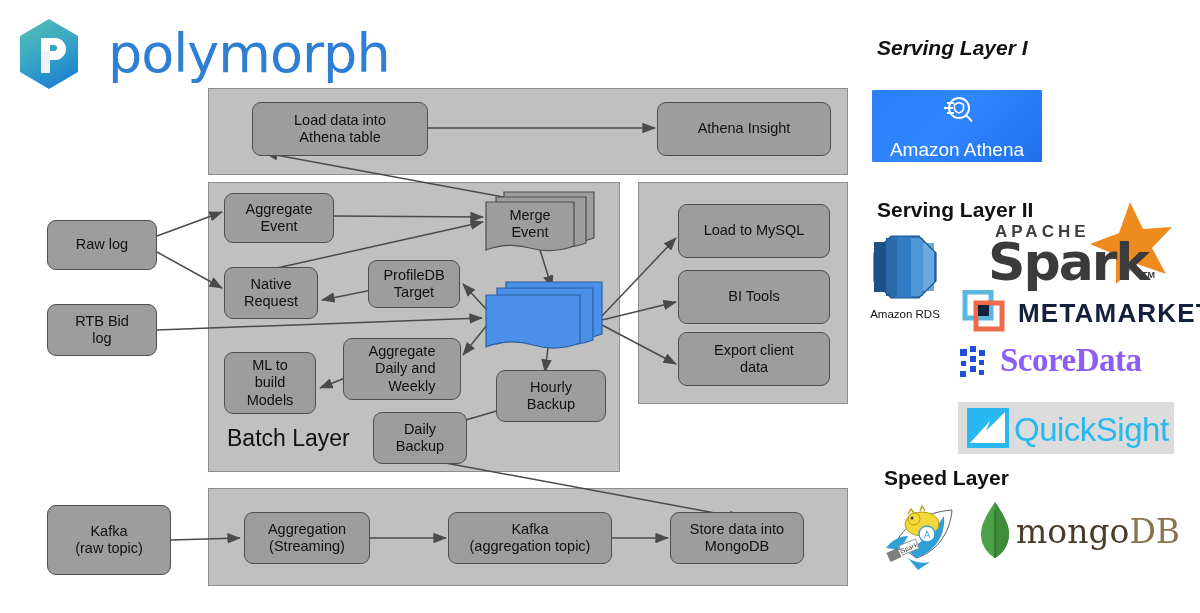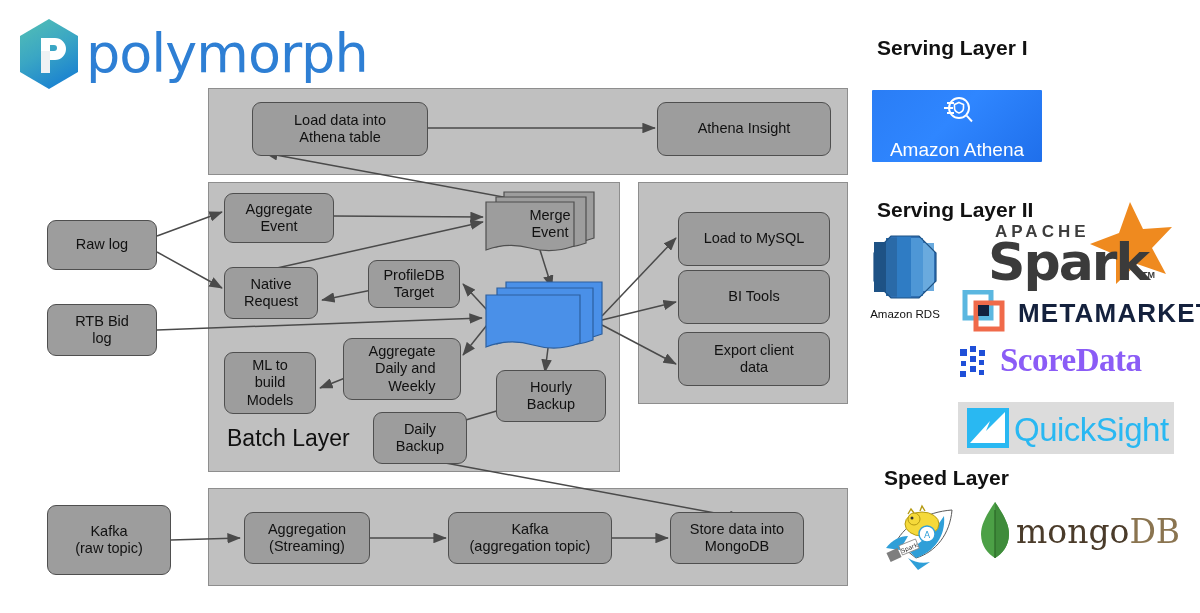--- a/index.html
+++ b/index.html
@@ -2,39 +2,39 @@
 <html><head>
 <meta charset="utf-8">
 <style>
   html,body{margin:0;padding:0;background:#ffffff;}
   body{width:1200px;height:613px;position:relative;overflow:hidden;
        font-family:"Liberation Sans",sans-serif;color:#1b1b1b;}
 
   .abs{position:absolute;}
 
   
-  #brand{left:16px;top:18px;width:400px;height:72px;display:flex;align-items:center;gap:4px;}
+  #brand{left:16px;top:18px;width:400px;height:72px;display:flex;align-items:center;gap:26px;}
   #brand .hex{width:66px;height:72px;position:relative;}
   #brand .hex svg{display:block;}
   #brand .wordmark{font-size:54px;font-weight:400;color:#2e7fd4;letter-spacing:-1px;
                    line-height:1;font-family:"DejaVu Sans",sans-serif;}
 
   
   .panel{background:#c0c0c0;border:1px solid #8e8e8e;}
 
   
   .box{position:absolute;background:#9d9d9d;border:1.3px solid #4f4f4f;border-radius:9px;
        display:flex;align-items:center;justify-content:center;text-align:center;
        font-size:14.5px;line-height:1.18;color:#111;padding:2px 4px;box-sizing:border-box;}
 
   
   .stack{position:absolute;}
   .stack .sheet{position:absolute;left:0;top:0;width:100%;height:100%;}
   .stack .lbl{position:absolute;z-index:5;display:flex;align-items:center;justify-content:center;
-              text-align:center;font-size:14.5px;line-height:1.18;color:#111;padding-left:20px;}
+              text-align:center;font-size:14.5px;line-height:1.18;color:#111;}
   .batch-label{position:absolute;font-size:23px;color:#111;}
 
   
   .rail-title{position:absolute;font-size:21px;font-weight:700;color:#111;}
 
   .athena{position:absolute;border-radius:1px;
           background:linear-gradient(135deg,#2a7df5 0%,#2f86ff 45%,#1f6feb 100%);
           display:flex;flex-direction:column;align-items:center;justify-content:flex-start;}
   .athena .name{color:#fff;font-size:19px;line-height:1;margin-top:6px;text-align:center;}
 
@@ -199,21 +199,21 @@
 <div class="box" style="left:496px;top:370px;width:110px;height:52px;white-space:pre-line;">
   <span>Hourly
 Backup</span>
 </div>
 <div class="box" style="left:373px;top:412px;width:94px;height:52px;white-space:pre-line;">
   <span>Daily
 Backup</span>
 </div>
 <div class="batch-label" style="left:227px;top:425px;">Batch Layer</div>
 
-<div class="box" style="left:678px;top:212px;width:152px;height:54px;">
+<div class="box" style="left:678px;top:204px;width:152px;height:54px;">
   <span>Load to MySQL</span>
 </div>
 <div class="box" style="left:678px;top:270px;width:152px;height:54px;">
   <span>BI Tools</span>
 </div>
 <div class="box" style="left:678px;top:332px;width:152px;height:54px;white-space:pre-line;">
   <span>Export client
 data</span>
 </div>
 
@@ -223,21 +223,21 @@
 </div>
 <div class="box" style="left:448px;top:512px;width:164px;height:52px;white-space:pre-line;">
   <span>Kafka
 (aggregation topic)</span>
 </div>
 <div class="box" style="left:670px;top:512px;width:134px;height:52px;white-space:pre-line;">
   <span>Store data into
 MongoDB</span>
 </div>
 
-<div class="rail-title" style="left:877px;top:36px;">Serving Layer I</div>
+<div class="rail-title" style="left:877px;top:36px;font-style:italic;">Serving Layer I</div>
 
 <div class="athena" style="left:872px;top:90px;width:170px;height:72px;">
   <span style="margin-top:4px;">
     <svg width="38" height="36" viewBox="0 0 38 36">
       <g fill="none" stroke="#ffffff" stroke-width="1.9">
         <circle cx="21" cy="14" r="10"></circle>
         <path d="M28.6 21.6 L34 27.5"></path>
         <path d="M9 9 h7 M6 14 h9 M9 19 h7"></path>
       </g>
       <g fill="none" stroke="#ffffff" stroke-width="1.6">

